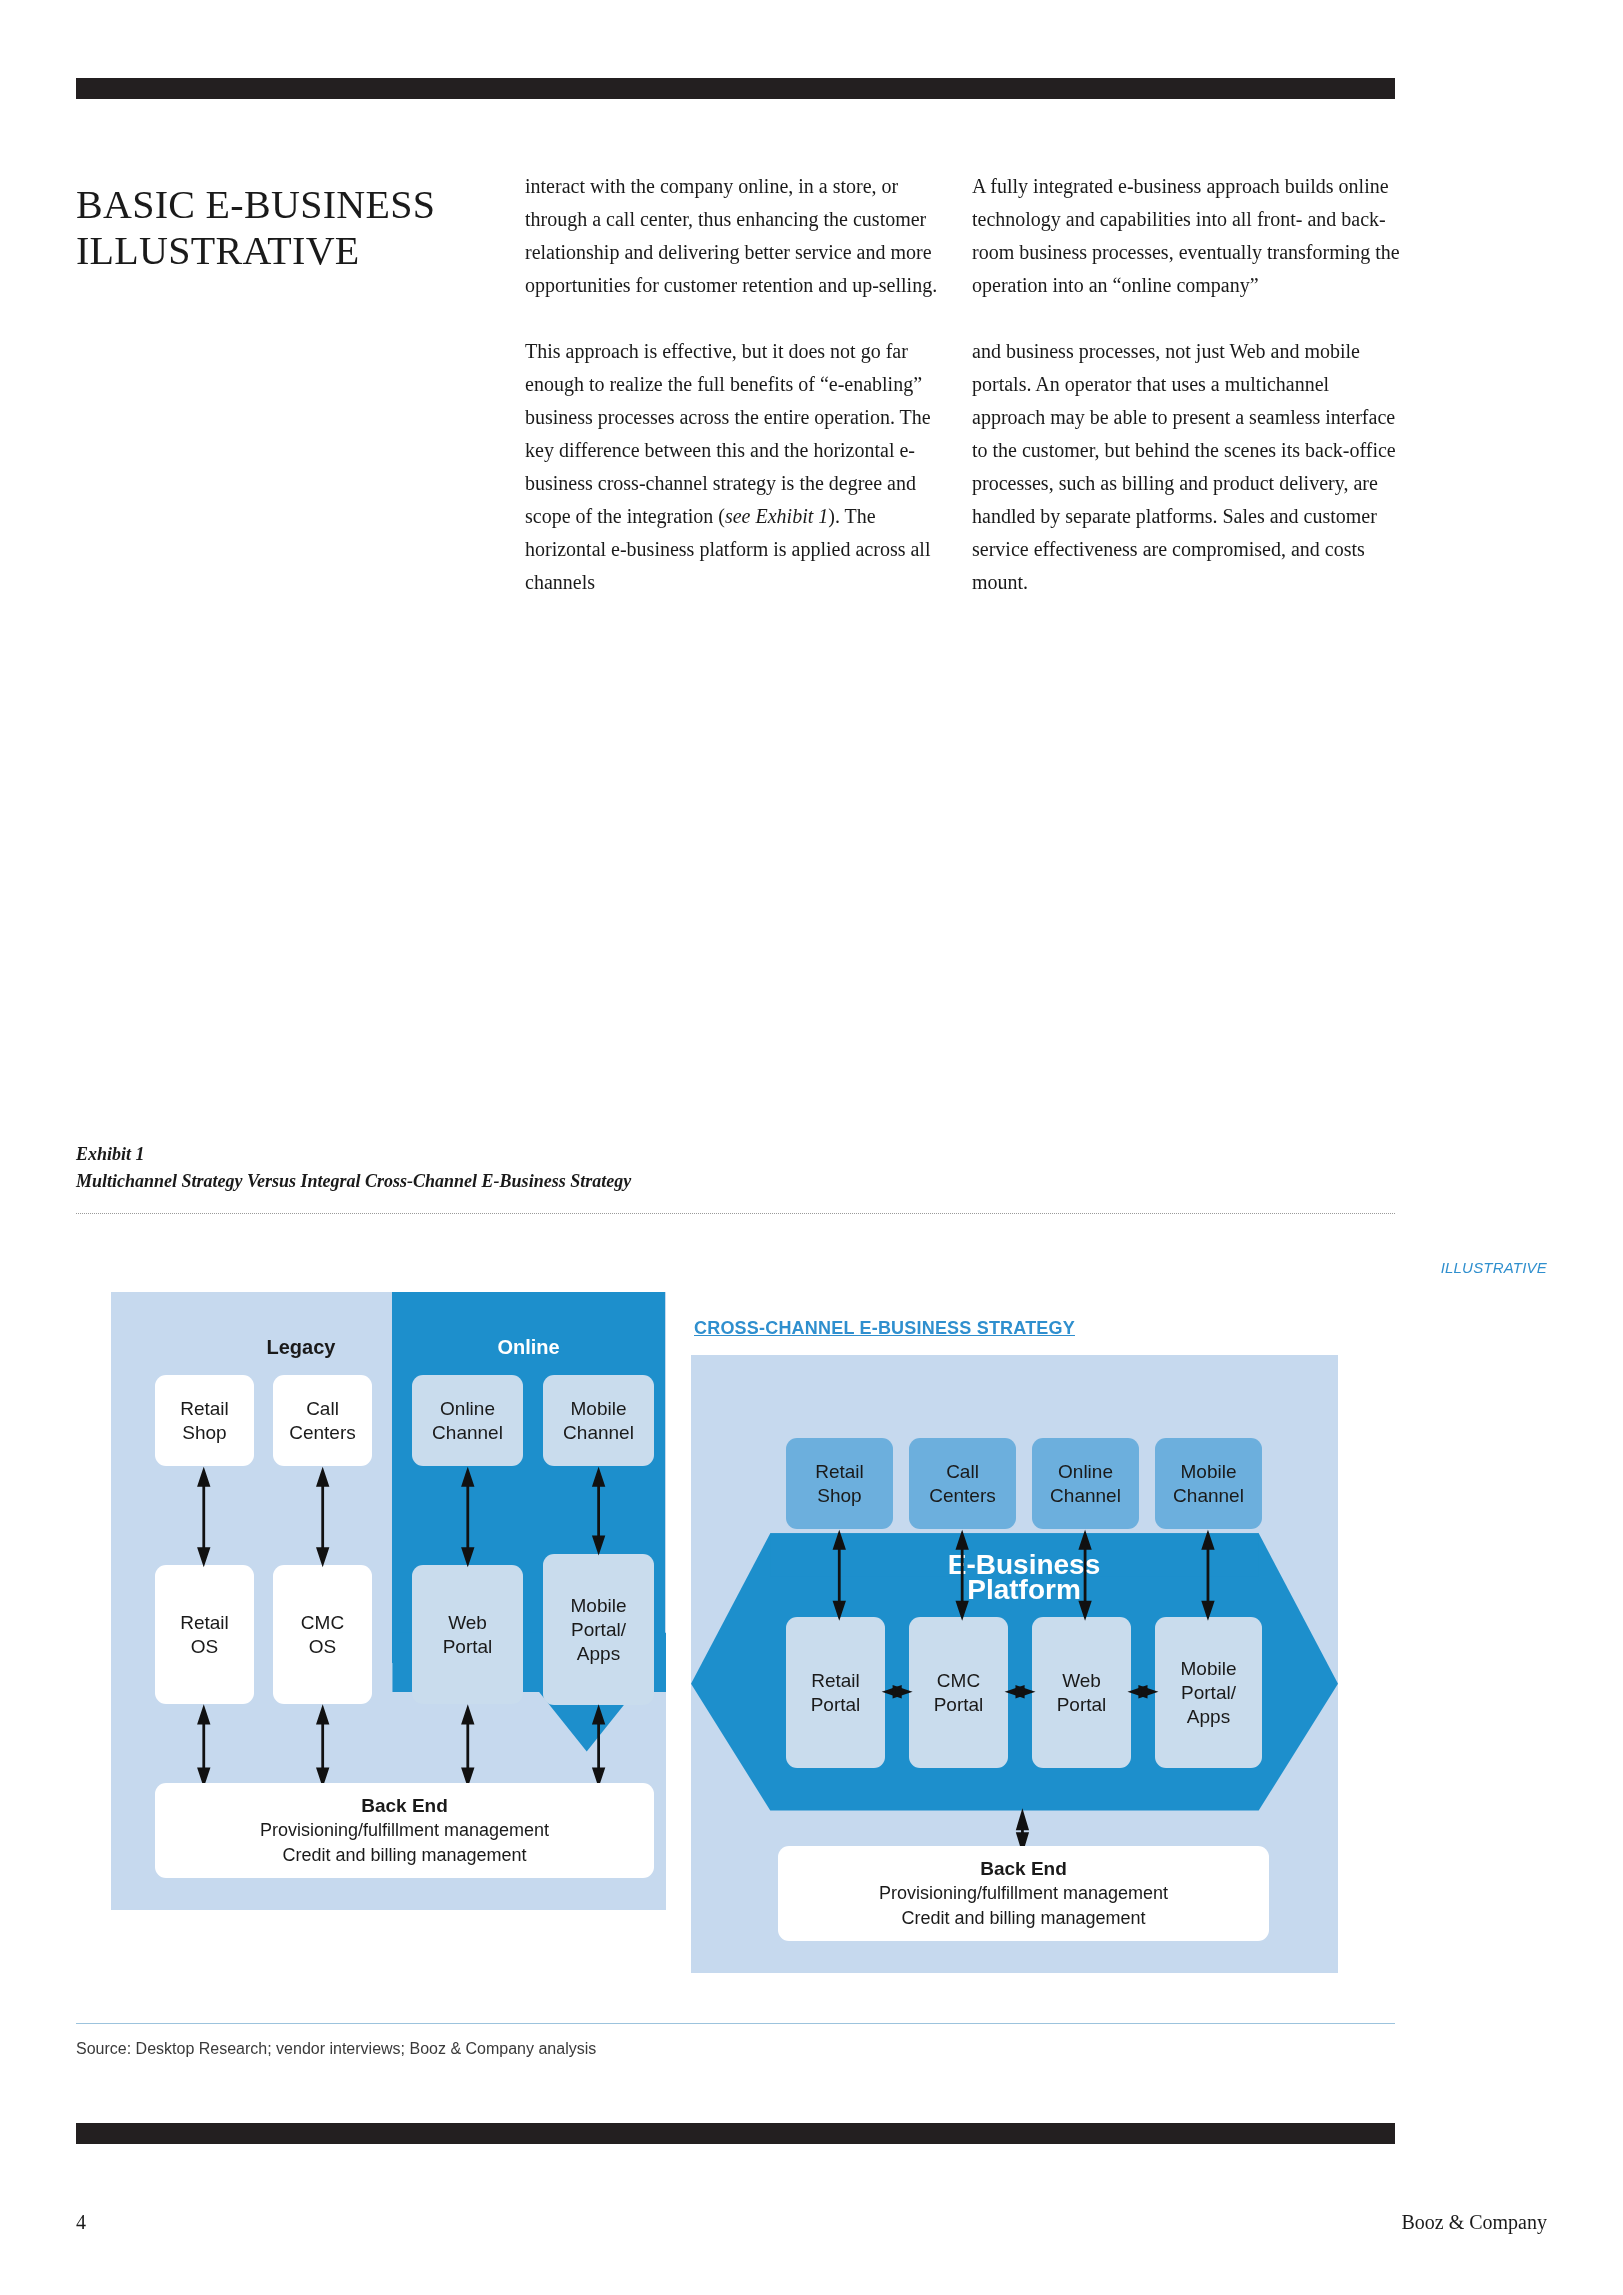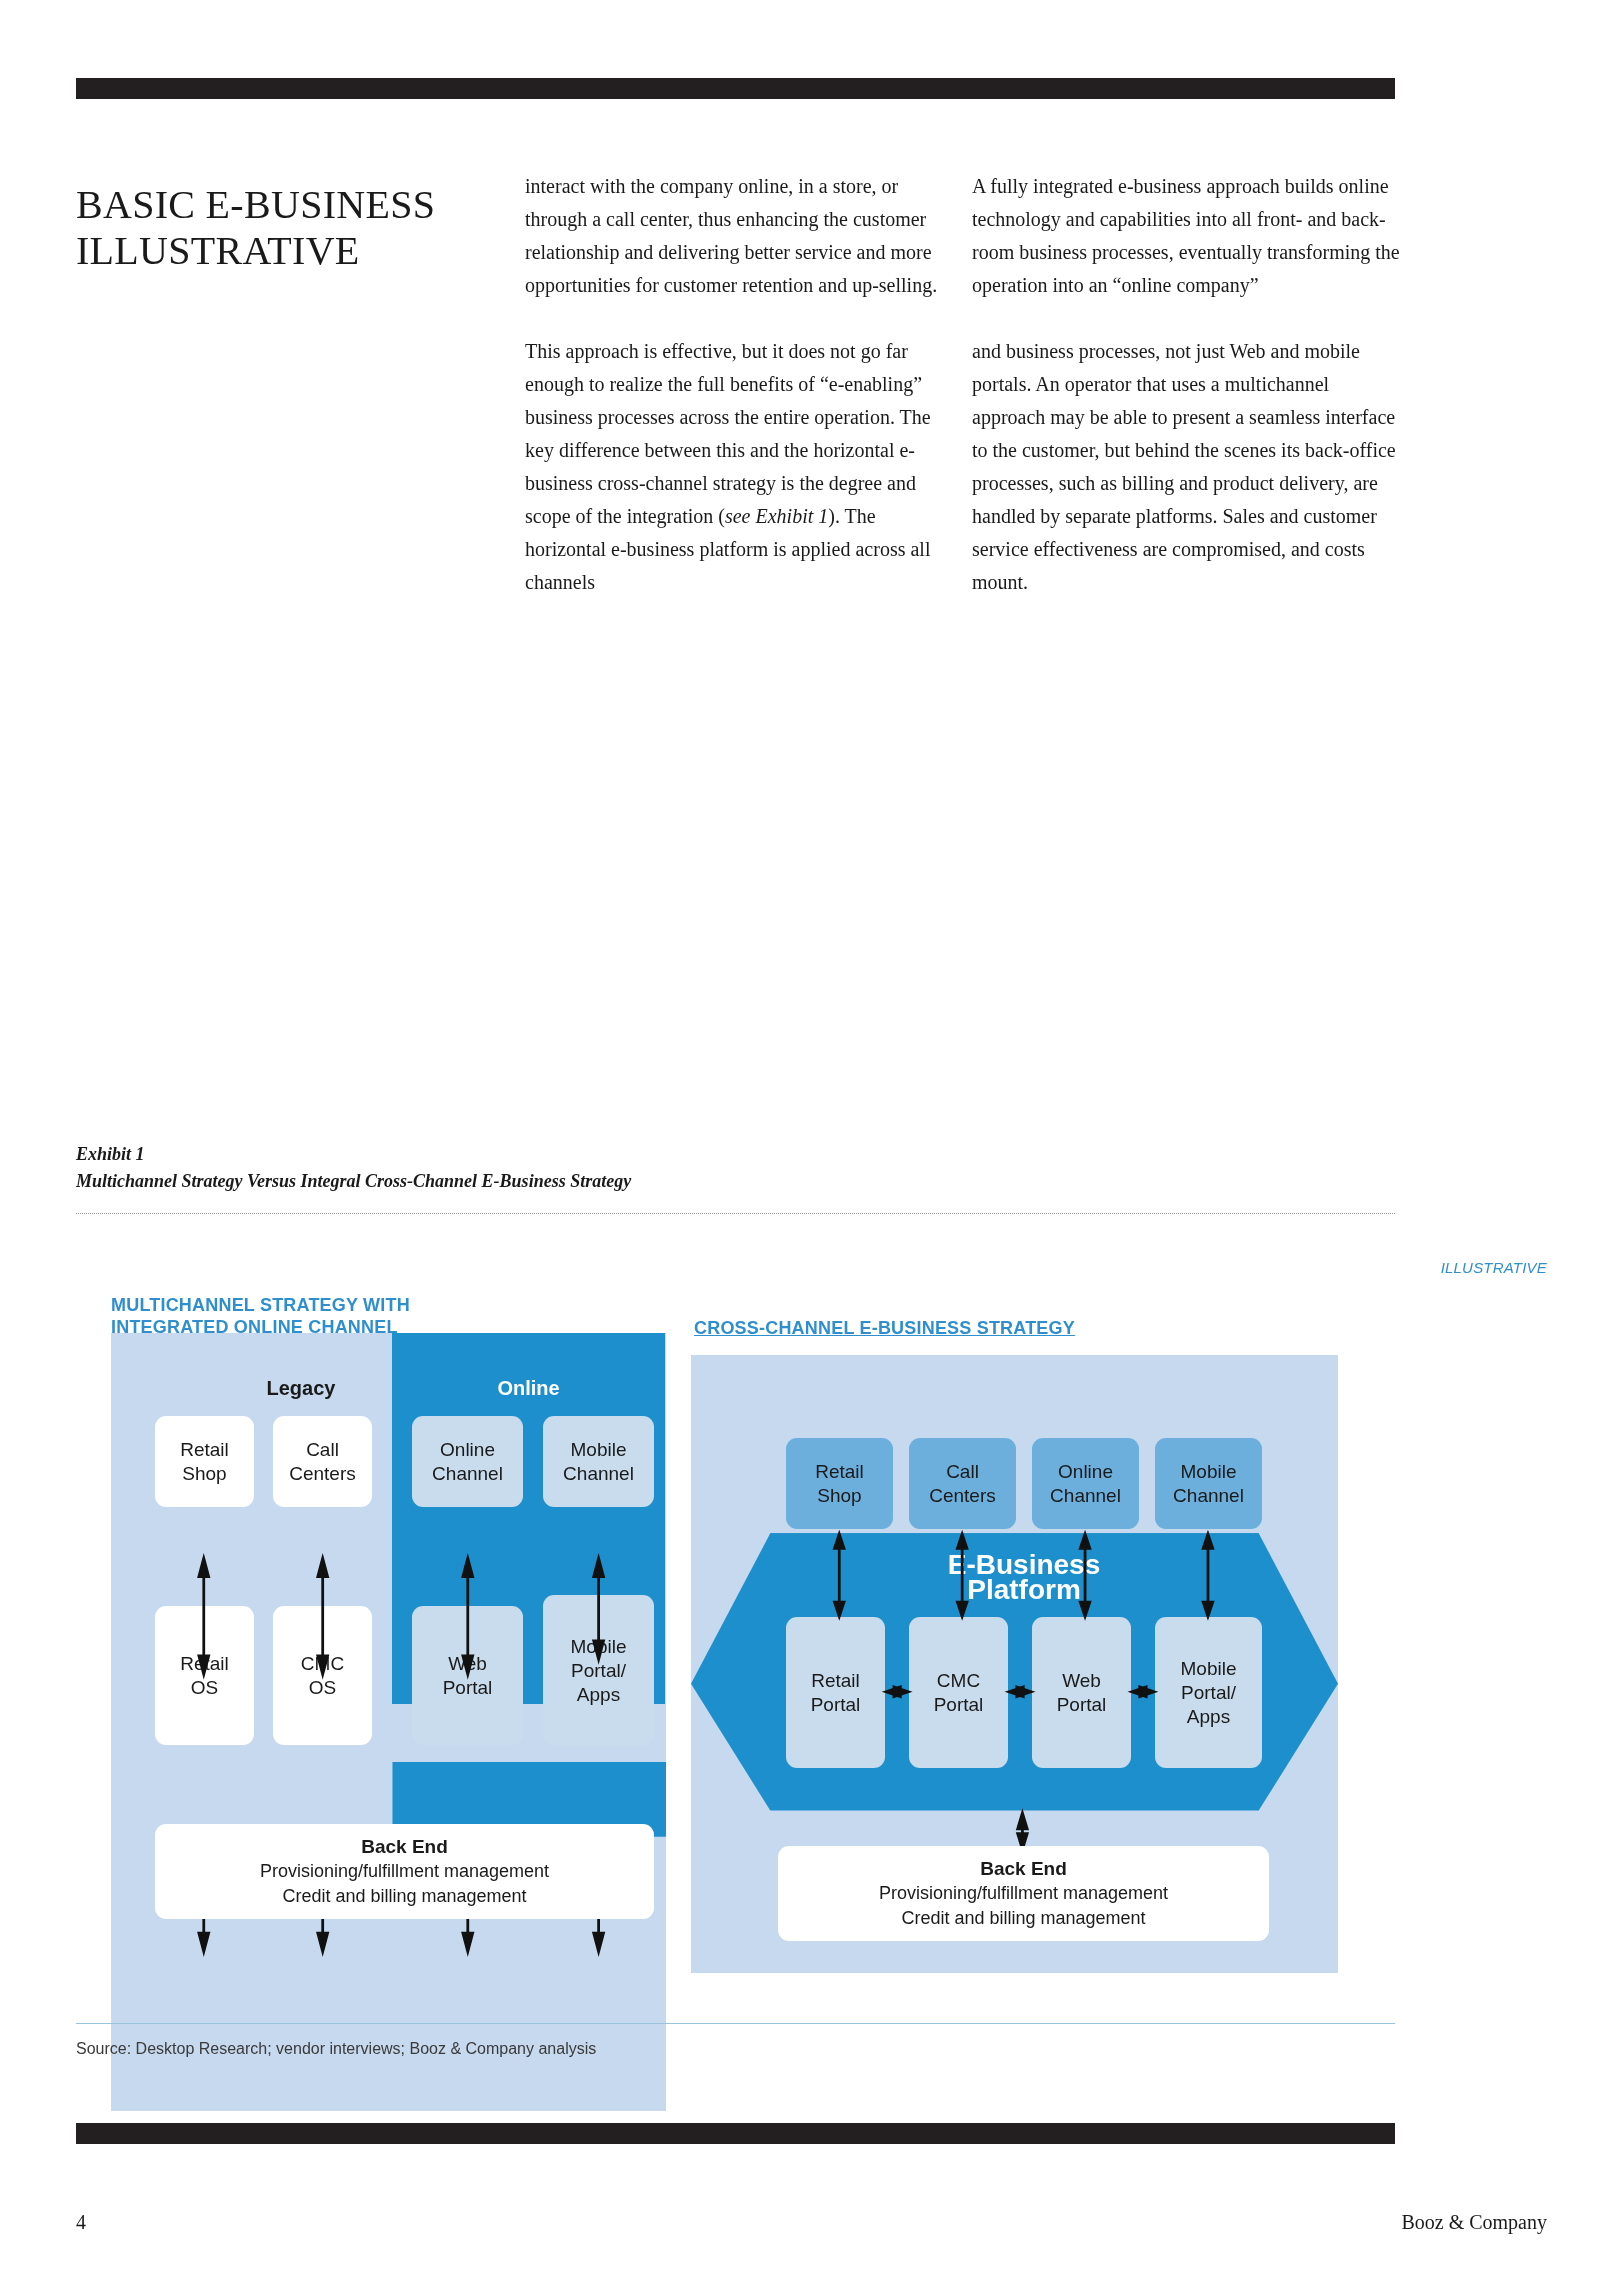--- a/index.html
+++ b/index.html
@@ -68,21 +68,21 @@
     color:#2f8fce; letter-spacing:0.2px;
   }
   .dg-head-left  { left:111px; top:1294px; width:476px; }
   .dg-head-right { left:694px; top:1317px; width:555px;text-decoration:underline; }
 
   
   .panel {
     position:absolute; background:#c6d9ee;
     font-family:"Liberation Sans", sans-serif;
   }
-  .panel-left  { left:111px; top:1333px; width:555px;  height:778px; }
+  .panel-left  { left:111px; top:1292px; width:555px;  height:618px; }
   .panel-right { left:691px; top:1355px; width:647px;  height:618px; }
 
   .sub-online {
     position:absolute; left:281px; top:0; width:273px; height:371px;
     background:#1d8fcc;
   }
 
   .grp-label {
     position:absolute; text-align:center;
     font-family:"Liberation Sans", sans-serif;

